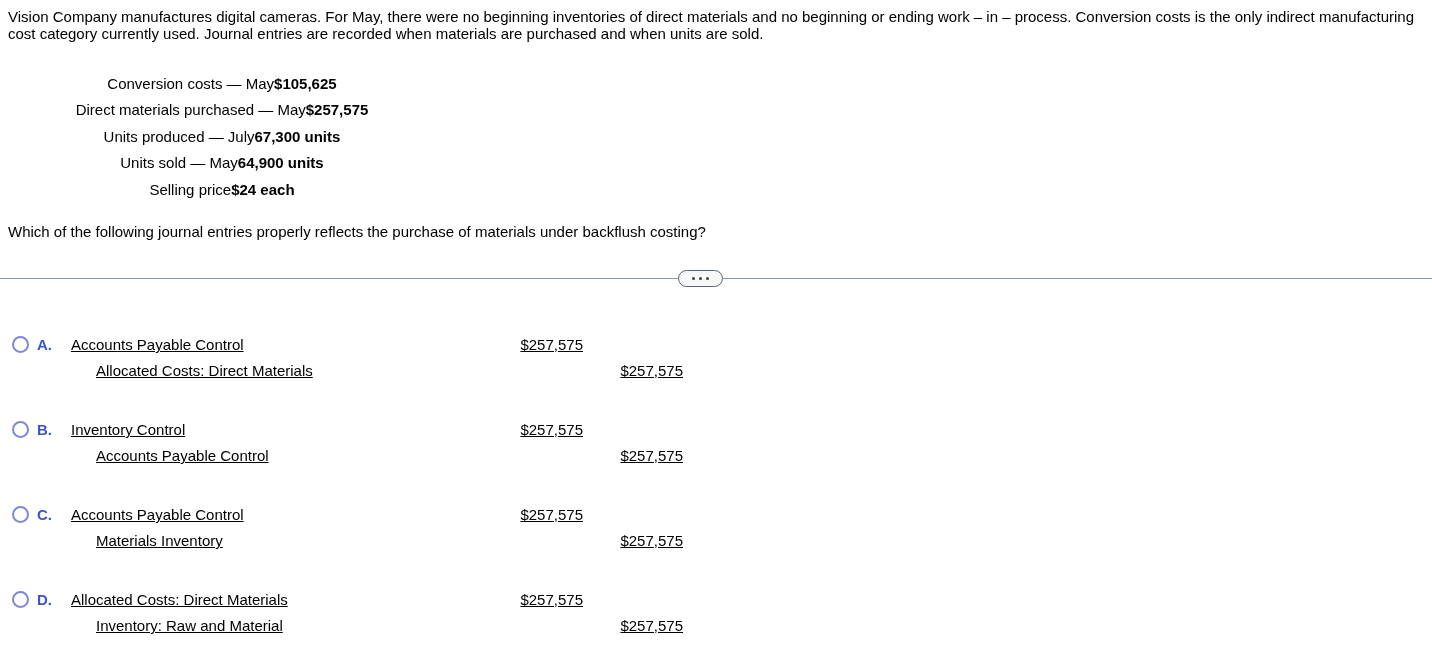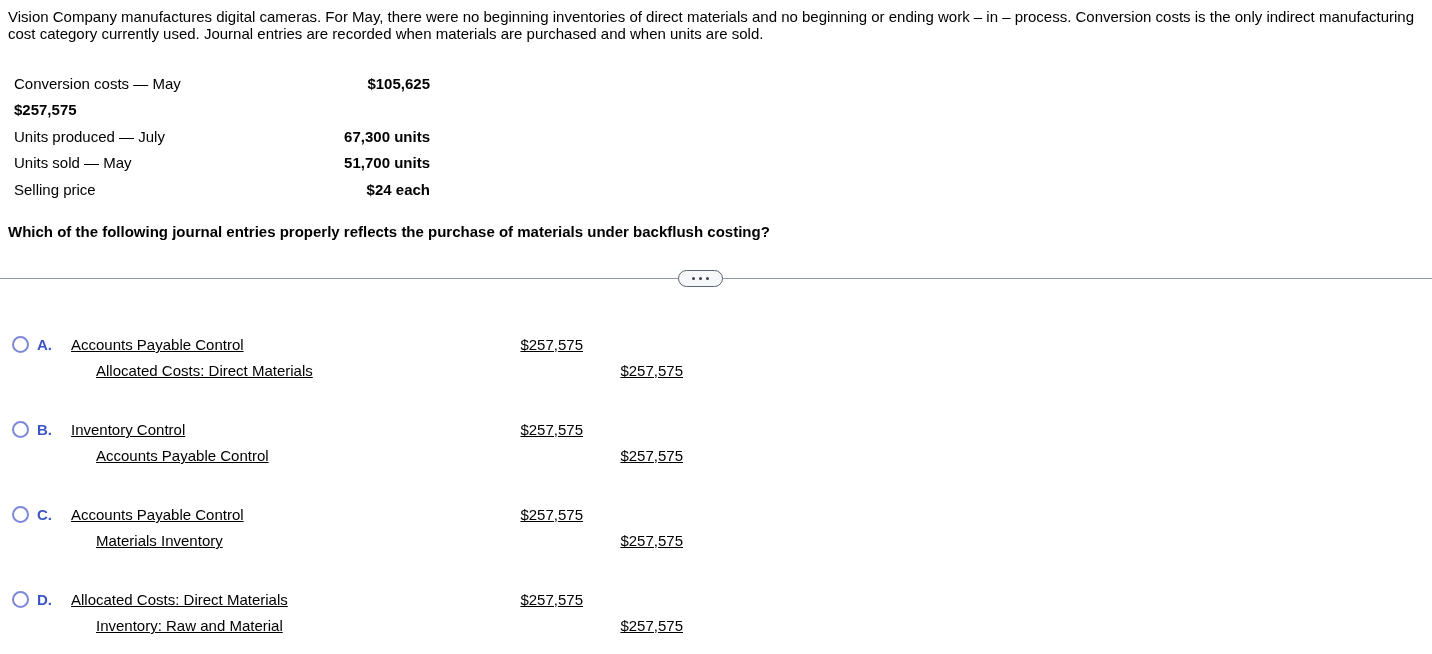--- a/index.html
+++ b/index.html
@@ -24,34 +24,33 @@
   }
 
   .facts {
     position: absolute;
     left: 14px;
     top: 70px;
     width: 416px;
   }
   .fact-row {
     display: flex;
-    justify-content: space-between;
+    justify-content: center;
     height: 26.5px;
     align-items: center;
   }
   .fact-label { white-space: nowrap; }
   .fact-value { white-space: nowrap; text-align: right; font-weight: bold; }
 
   .question {
     position: absolute;
     left: 8px;
     top: 221px;
     width: 1420px;
     line-height: 22px;
-    font-weight: bold;
   }
 
   .divider-line {
     position: absolute;
     left: 0;
     top: 278px;
     width: 1432px;
     height: 0;
     border-top: 1.5px solid #8e99a4;
   }
@@ -119,29 +118,30 @@
 <body>
 
 <div class="intro">Vision Company manufactures digital cameras. For May, there were no beginning inventories of direct materials and no beginning or ending work – in – process. Conversion costs is the only indirect manufacturing cost category currently used. Journal entries are recorded when materials are purchased and when units are sold.</div>
 
 <div class="facts">
   <div class="fact-row">
     <span class="fact-label">Conversion costs — May</span>
     <span class="fact-value">$105,625</span>
   </div>
   <div class="fact-row">
+    <span class="fact-label">Direct materials purchased — May</span>
     <span class="fact-value">$257,575</span>
   </div>
   <div class="fact-row">
     <span class="fact-label">Units produced — July</span>
     <span class="fact-value">67,300 units</span>
   </div>
   <div class="fact-row">
     <span class="fact-label">Units sold — May</span>
-    <span class="fact-value">51,700 units</span>
+    <span class="fact-value">64,900 units</span>
   </div>
   <div class="fact-row">
     <span class="fact-label">Selling price</span>
     <span class="fact-value">$24 each</span>
   </div>
 </div>
 
 <div class="question">Which of the following journal entries properly reflects the purchase of materials under backflush costing?</div>
 
 <div class="divider-line"></div>

